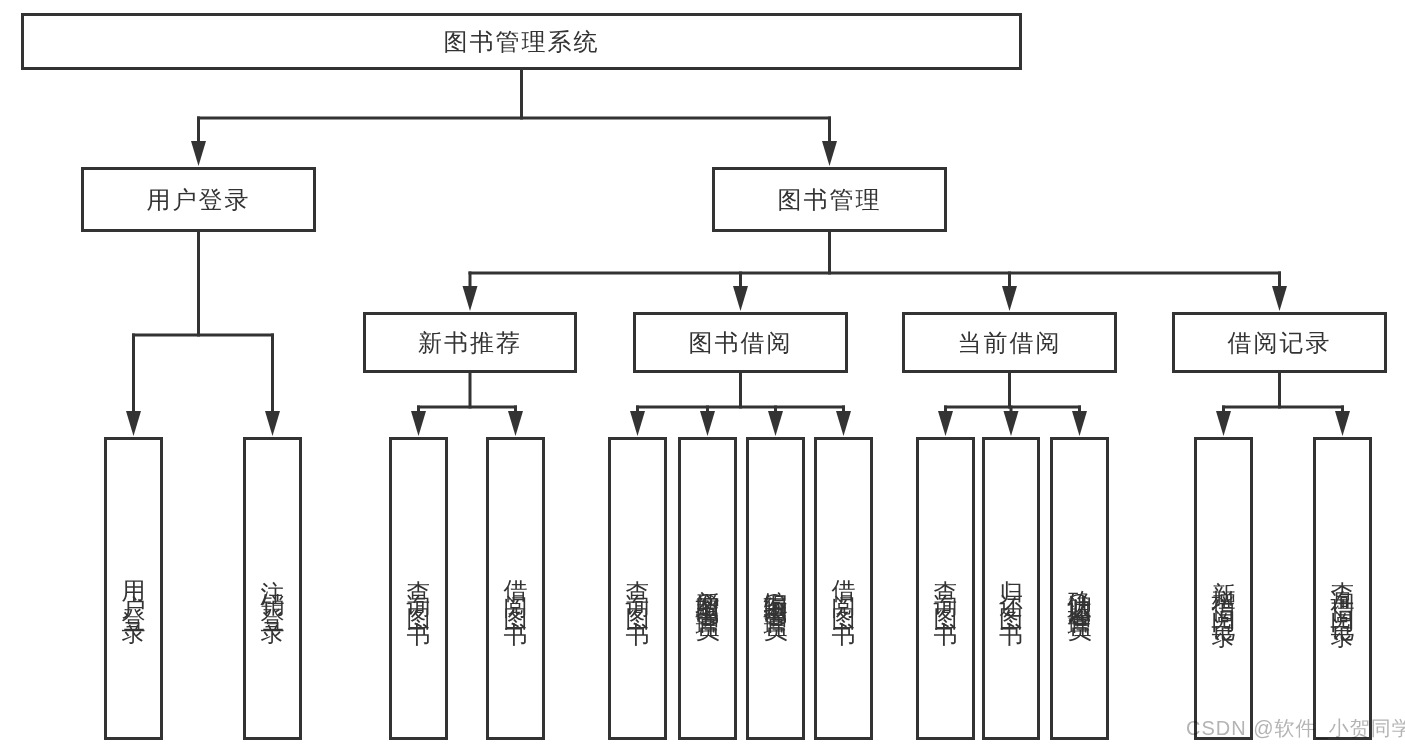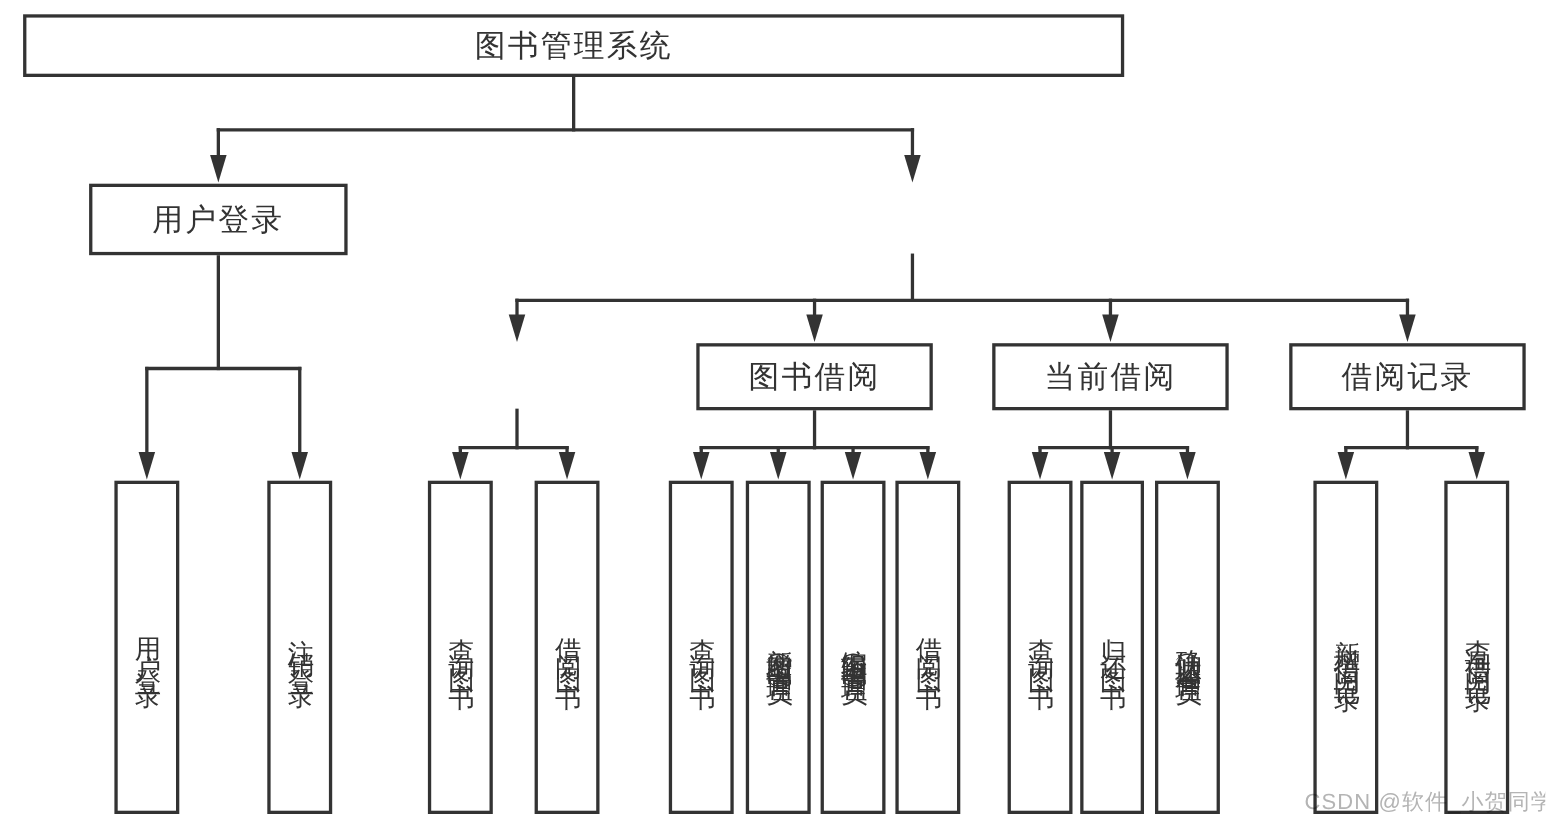--- a/index.html
+++ b/index.html
@@ -22,21 +22,21 @@
   .node {
     position: absolute;
     background: #ffffff;
     border: 3px solid #333333;
     color: #333333;
     display: flex;
     align-items: center;
     justify-content: center;
   }
   .node.h .label {
-    font-size: 28px;
+    font-size: 24px;
     letter-spacing: 2px;
     white-space: nowrap;
     text-align: right;
   }
   .node.v .label {
     writing-mode: vertical-lr;
     text-orientation: mixed;
     font-size: 24px;
     line-height: 1;
     white-space: nowrap;
@@ -116,20 +116,26 @@
     </div>
     <div class="node h" style="left: 81px; top: 167px; width: 235px; height: 65px;">
       <span class="label">用户登录</span>
     </div>
     <div class="node v" style="left: 104px; top: 437px; width: 59px; height: 303px;">
       <span class="label" style="letter-spacing: 14px;">用户登录</span>
     </div>
     <div class="node v" style="left: 243px; top: 437px; width: 59px; height: 303px;">
       <span class="label" style="letter-spacing: 14px;">注销登录</span>
     </div>
+    <div class="node h" style="left: 712px; top: 167px; width: 235px; height: 65px;">
+      <span class="label">图书管理</span>
+    </div>
+    <div class="node h" style="left: 363px; top: 312px; width: 214px; height: 61px;">
+      <span class="label">新书推荐</span>
+    </div>
     <div class="node v" style="left: 389px; top: 437px; width: 59px; height: 303px;">
       <span class="label" style="letter-spacing: 14px;">查询图书</span>
     </div>
     <div class="node v" style="left: 486px; top: 437px; width: 59px; height: 303px;">
       <span class="label" style="letter-spacing: 14px;">借阅图书</span>
     </div>
     <div class="node h" style="left: 633px; top: 312px; width: 215px; height: 61px; font-family: Liberation Serif, serif;">
       <span class="label">图书借阅</span>
     </div>
     <div class="node v" style="left: 608px; top: 437px; width: 59px; height: 303px;">

